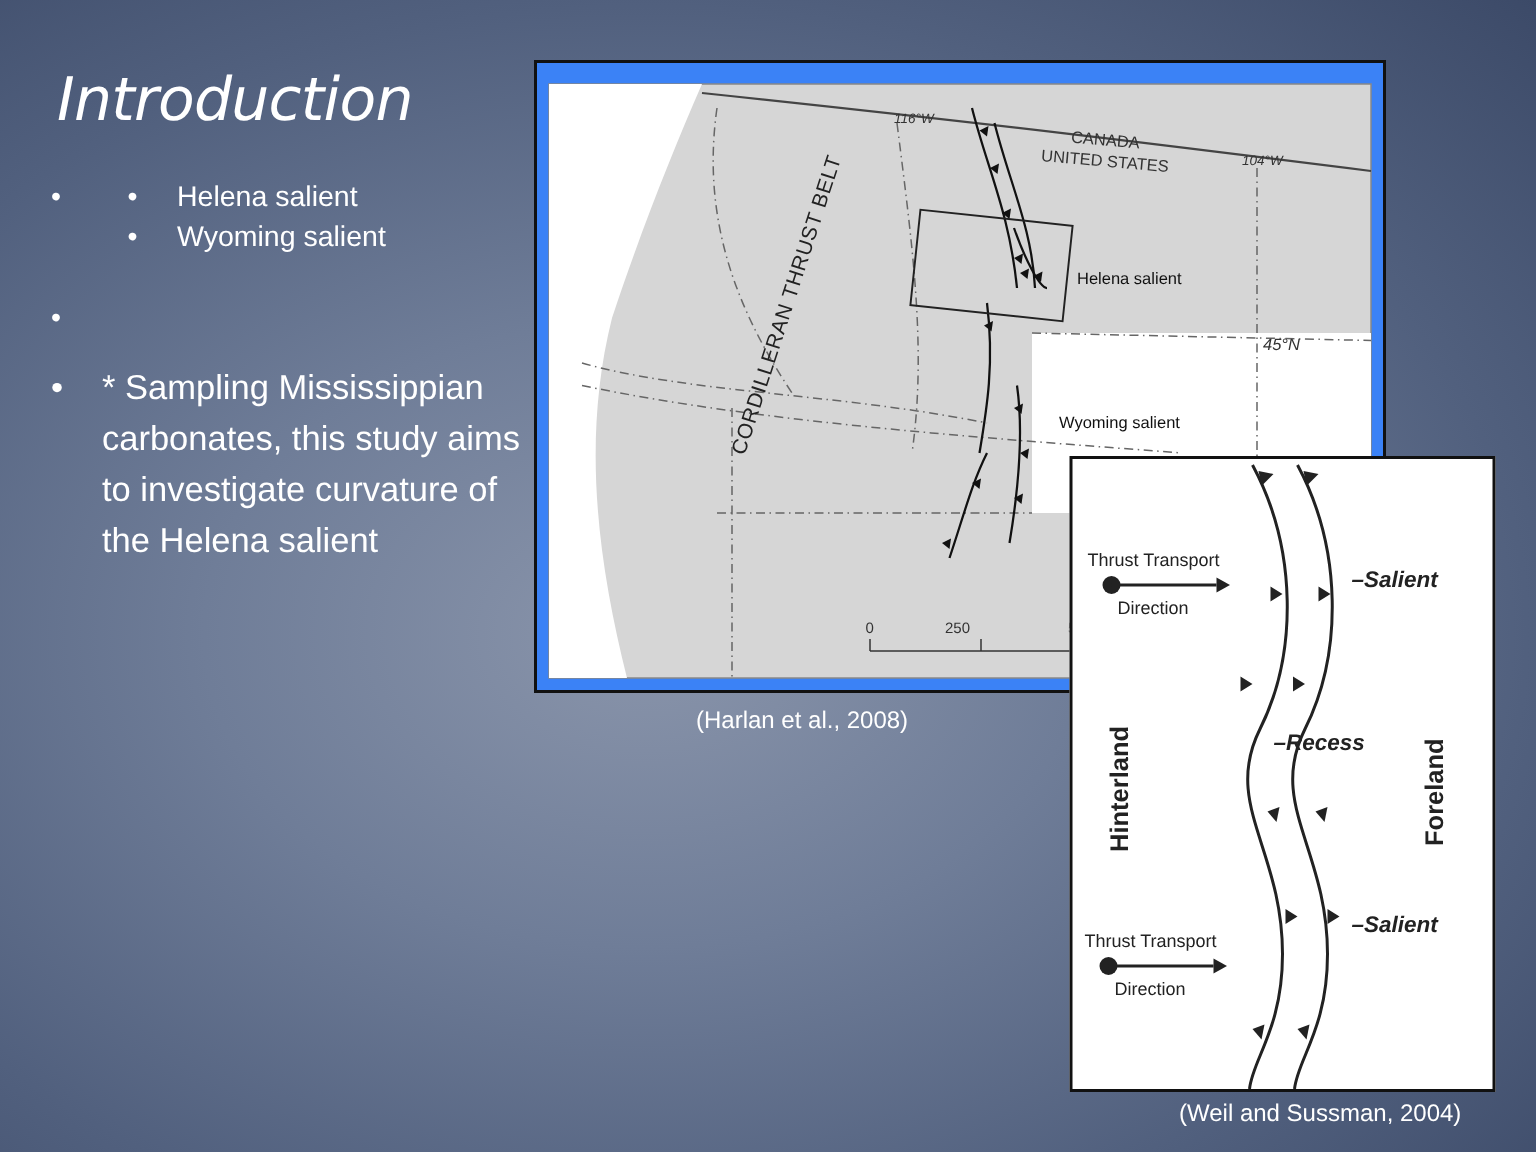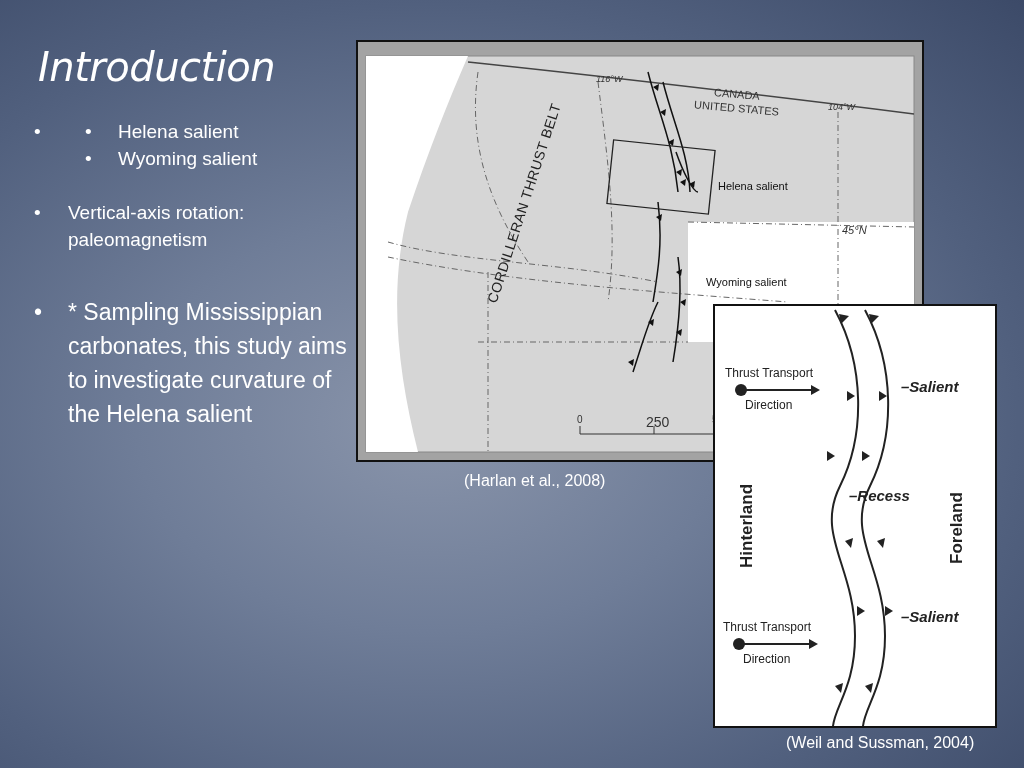--- a/index.html
+++ b/index.html
@@ -15,21 +15,21 @@
   }
   .bullets { position:absolute; left:30px; top:118px; width:330px; }
   .b { position:relative; padding-left:38px; font-size:19px; line-height:27px; color:#fff; }
   .b .dot { position:absolute; left:4px; top:0; }
   .sub { padding-left:88px; font-size:19px; line-height:27px; position:relative; }
   .sub .dot { position:absolute; left:55px; top:0; }
   .cite { font-size:14px; line-height:20px; padding-left:6px; margin-top:0; }
   .big { font-size:23px; line-height:34px; }
   .fig1 {
     position:absolute; left:356px; top:40px; width:568px; height:422px;
-    background:#a3a3a3; border:2px solid #111; box-sizing:border-box;
+    background:#3b82f6; border:2px solid #111; box-sizing:border-box;
   }
   .fig2 {
     position:absolute; left:713px; top:304px; width:284px; height:424px;
     background:#fff; border:2px solid #111; box-sizing:border-box;
   }
   .caption { position:absolute; font-size:16px; color:#fff; }
 </style>
 </head>
 <body>
 
@@ -43,21 +43,20 @@
     <span class="dot">•</span>
     <span>Helena salient</span>
   </div>
   <div class="sub">
     <span class="dot">•</span>
     <span>Wyoming salient</span>
   </div>
   <div style="height:27px"></div>
   <div class="b">
     <span class="dot">•</span>
-    <span>Vertical-axis rotation: paleomagnetism</span>
   </div>
   <div style="height:42px"></div>
   <div class="b big">
     <span class="dot">•</span>
     <span>* Sampling Mississippian carbonates,  this study aims to investigate curvature of the Helena salient</span>
   </div>
 </div>
 
 <div class="fig1">
   <svg width="564" height="418" viewBox="0 0 564 418" style="position:absolute;left:0;top:0">
@@ -104,21 +103,21 @@
   </svg>
   <span style="position:absolute;left:238px;top:32px;font-size:9px;color:#333;font-style:italic">116°W</span>
   <span style="position:absolute;left:356px;top:46px;font-size:11px;color:#333;transform:rotate(5deg)">CANADA</span>
   <span style="position:absolute;left:336px;top:60px;font-size:11px;color:#333;transform:rotate(5deg)">UNITED STATES</span>
   <span style="position:absolute;left:470px;top:60px;font-size:9px;color:#333;font-style:italic">104°W</span>
   <span style="position:absolute;left:360px;top:138px;font-size:11px;color:#111">Helena salient</span>
   <span style="position:absolute;left:484px;top:182px;font-size:11px;color:#333;font-style:italic">45°N</span>
   <span style="position:absolute;left:348px;top:234px;font-size:11px;color:#111">Wyoming salient</span>
   <span style="position:absolute;left:126px;top:258px;font-size:14px;color:#222;transform:rotate(-72deg);transform-origin:left top;white-space:nowrap;letter-spacing:0.5px">CORDILLERAN THRUST BELT</span>
   <span style="position:absolute;left:219px;top:372px;font-size:10px;color:#333">0</span>
-  <span style="position:absolute;left:288px;top:372px;font-size:14px;color:#333">250</span>
+  <span style="position:absolute;left:272px;top:372px;font-size:10px;color:#333">250</span>
   <span style="position:absolute;left:354px;top:372px;font-size:10px;color:#333">5</span>
 </div>
 <div class="caption" style="left:464px;top:472px;">(Harlan et al., 2008)</div>
 
 <div class="fig2">
   <svg width="280" height="420" viewBox="0 0 280 420" style="position:absolute;left:0;top:0">
     <path d="M120 4 C150 60 150 130 125 180 C100 230 140 260 140 330 C140 380 120 400 118 420" stroke="#222" stroke-width="2" fill="none"></path>
     <path d="M150 4 C180 60 180 130 155 180 C130 230 170 260 170 330 C170 380 150 400 148 420" stroke="#222" stroke-width="2" fill="none"></path>
     <g fill="#222">
       <path d="M124 8 l10 2 l-8 8 z"></path>

